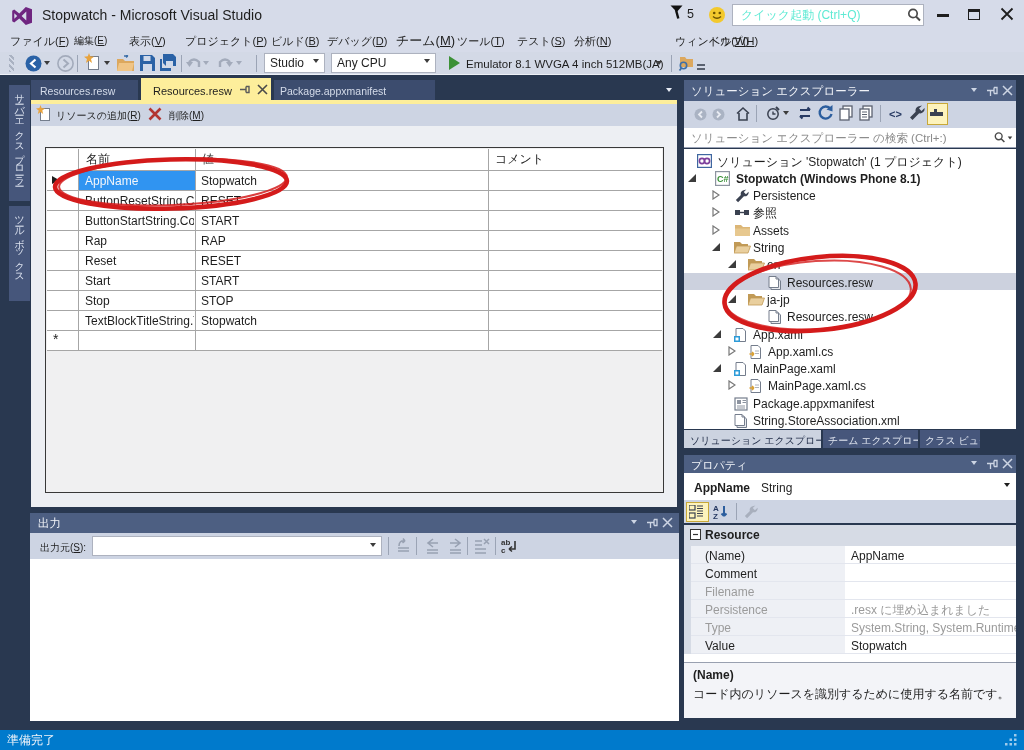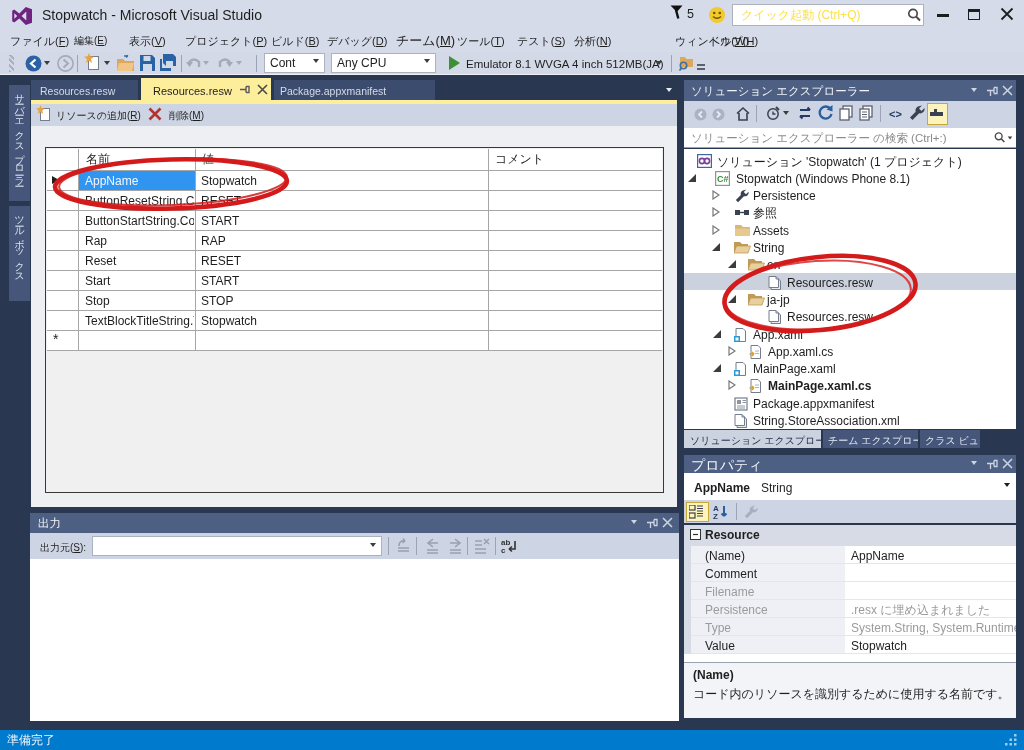--- a/index.html
+++ b/index.html
@@ -25,21 +25,21 @@
  <path d="M7 5 L9.3 13.5" stroke="#111" stroke-width="2.4"></path>
 </svg>
 <div class="t" style="left:687px;top:7px;font-size:12.5px;">5</div>
 <svg class="a" style="left:709px;top:7px;" width="16" height="16" viewBox="0 0 16 16">
  <circle cx="8" cy="8" r="8" fill="#f3c92d"></circle>
  <circle cx="5.2" cy="6" r="1.3" fill="#6b5200"></circle>
     <circle cx="10.8" cy="6" r="1.3" fill="#6b5200"></circle>
  <path d="M4 9.5 Q8 13 12 9.5" stroke="#6b5200" stroke-width="1.4" fill="none"></path>
 </svg>
 <div class="cb" style="left:732px;top:4px;width:192px;height:22px;"></div>
-<div class="t" style="left:741px;top:8px;color:#fde047;">クイック起動 (Ctrl+Q)</div>
+<div class="t" style="left:741px;top:8px;color:#5eead4;">クイック起動 (Ctrl+Q)</div>
 <svg class="a" style="left:906px;top:7px;" width="16" height="16" viewBox="0 0 16 16">
  <circle cx="7" cy="6.5" r="4.2" fill="none" stroke="#4a4a4a" stroke-width="1.7"></circle>
  <line x1="10" y1="9.5" x2="14" y2="13.5" stroke="#4a4a4a" stroke-width="1.9"></line>
 </svg>
 <div class="a" style="left:937px;top:14px;width:12px;height:3px;background:#1e1e1e;"></div>
 <div class="a" style="left:968px;top:9px;width:12px;height:11px;border:1.5px solid #1e1e1e;border-top-width:3px;"></div>
 <svg class="a" style="left:1000px;top:7px;" width="14" height="14" viewBox="0 0 14 14">
  <path d="M1.5 1.5 L12.5 12.5 M12.5 1.5 L1.5 12.5" stroke="#1e1e1e" stroke-width="1.8"></path>
 </svg>
 <div class="t" style="left:10px;top:34px;font-size:11px;">ファイル(<u>F</u>)</div>
@@ -93,21 +93,21 @@
  <path fill="#a3abbb" d="M0 6 L7 6 L3.5 11 Z"></path>
 </svg>
 <div class="dd" style="left:203px;top:61px;border-top-color:#a3abbb;"></div>
 <svg class="a" style="left:217px;top:56px;" width="16" height="15" viewBox="0 0 16 15">
  <path d="M13 6 Q8 1 3 6 L3 11" stroke="#a3abbb" stroke-width="2.4" fill="none"></path>
  <path fill="#a3abbb" d="M16 6 L9 6 L12.5 11 Z"></path>
 </svg>
 <div class="dd" style="left:236px;top:61px;border-top-color:#a3abbb;"></div>
 <div class="sep" style="left:256px;top:55px;height:17px;"></div>
 <div class="cb" style="left:264px;top:52.5px;width:61px;height:20px;"></div>
-<div class="t" style="left:270px;top:56px;">Cont</div>
+<div class="t" style="left:270px;top:56px;">Studio</div>
 <div class="dd" style="left:313px;top:59px;border-top-color:#3c3c3c;"></div>
 <div class="cb" style="left:331px;top:52.5px;width:105px;height:20px;"></div>
 <div class="t" style="left:337px;top:56px;">Any CPU</div>
 <div class="dd" style="left:424px;top:59px;border-top-color:#3c3c3c;"></div>
 <div class="a" style="left:449px;top:56px;width:0;height:0;border-top:7px solid transparent;border-bottom:7px solid transparent;border-left:11px solid #3c9136;"></div>
 <div class="t" style="left:466px;top:57px;font-size:11.5px;">Emulator 8.1 WVGA 4 inch 512MB(JA)</div>
 <div class="dd" style="left:656px;top:61px;border-top-color:#3c3c3c;"></div>
 <div class="sep" style="left:671px;top:55px;height:17px;"></div>
 <svg class="a" style="left:678px;top:55px;" width="15" height="16" viewBox="0 0 15 16">
  <path fill="#dca85e" d="M2 2 L7 2 L8.5 4 L15 4 L15 12 L2 12 Z"></path>
@@ -297,21 +297,21 @@
     <rect x="0.6" y="0.6" width="13.8" height="12.8" fill="#fff" stroke="#3f66a0" stroke-width="1.2"></rect>
     <circle cx="5" cy="7" r="2.6" fill="none" stroke="#7c3f9c" stroke-width="1.6"></circle>
     <circle cx="10" cy="7" r="2.6" fill="none" stroke="#7c3f9c" stroke-width="1.6"></circle>
   </svg>
 <div class="t" style="left:717px;top:154.5px;">ソリューション 'Stopwatch' (1 プロジェクト)</div>
 <div class="a" style="left:688px;top:173.8px;width:0;height:0;border-left:8px solid transparent;border-bottom:8px solid #3c3c3c;"></div>
 <svg class="a" style="left:715px;top:170.8px;" width="15" height="15" viewBox="0 0 15 15">
     <rect x="0.6" y="0.6" width="13.8" height="13.8" fill="#fff" stroke="#8d94a0" stroke-width="1.2"></rect>
     <text x="2" y="11" font-size="9" font-weight="bold" fill="#368f34">C#</text>
   </svg>
-<div class="t" style="left:736px;top:171.8px;font-weight:normal;">Stopwatch (Windows Phone 8.1)</div>
+<div class="t" style="left:736px;top:171.8px;font-weight:bold;">Stopwatch (Windows Phone 8.1)</div>
 <svg class="a" style="left:712px;top:190.1px;" width="8" height="10" viewBox="0 0 8 10">
     <path d="M1 1 L7 5 L1 9 Z" fill="#fff" stroke="#777" stroke-width="1.2"></path>
   </svg>
 <svg class="a" style="left:735px;top:189.1px;" width="14" height="14" viewBox="0 0 16 16">
     <path fill="#3a4150" d="M11 1 a4.5 4.5 0 0 0 -4.3 5.8 L1 12.5 L3.5 15 L10.2 8.3 A4.5 4.5 0 0 0 15.5 3 L12.5 6 L10 3.5 L13 0.5 A4.5 4.5 0 0 0 11 1 Z"></path>
   </svg>
 <div class="t" style="left:753px;top:189.1px;">Persistence</div>
 <svg class="a" style="left:712px;top:207.4px;" width="8" height="10" viewBox="0 0 8 10">
     <path d="M1 1 L7 5 L1 9 Z" fill="#fff" stroke="#777" stroke-width="1.2"></path>
   </svg>
@@ -383,21 +383,21 @@
   </svg>
 <div class="t" style="left:753px;top:362.1px;">MainPage.xaml</div>
 <svg class="a" style="left:728px;top:380.4px;" width="8" height="10" viewBox="0 0 8 10">
     <path d="M1 1 L7 5 L1 9 Z" fill="#fff" stroke="#777" stroke-width="1.2"></path>
   </svg>
 <svg class="a" style="left:749px;top:379.4px;" width="13" height="14" viewBox="0 0 13 14">
     <path d="M2 0.5 L9 0.5 L11.5 3 L11.5 13.5 L2 13.5 Z" fill="#fff" stroke="#747d8c" stroke-width="1"></path>
     <path d="M0.5 9 L5 9 M5 9 L3 7 M5 9 L3 11" stroke="#d9a033" stroke-width="1.5" fill="none"></path>
     <path d="M6 6 L10 6 M6 8.5 L10 8.5" stroke="#9aa0ab" stroke-width="0.8"></path>
   </svg>
-<div class="t" style="left:768px;top:379.4px;font-weight:bold;">MainPage.xaml.cs</div>
+<div class="t" style="left:768px;top:379.4px;">MainPage.xaml.cs</div>
 <svg class="a" style="left:734px;top:396.70000000000005px;" width="14" height="14" viewBox="0 0 14 14">
     <rect x="1" y="1" width="12" height="12" fill="#fff" stroke="#747d8c" stroke-width="1.2"></rect>
     <rect x="3" y="3" width="4" height="4" fill="#8d94a0"></rect>
     <path d="M8.5 3.5 L12 3.5 M8.5 5.5 L12 5.5 M3 9 L11 9 M3 11 L11 11" stroke="#8d94a0" stroke-width="1"></path>
   </svg>
 <div class="t" style="left:753px;top:396.70000000000005px;">Package.appxmanifest</div>
 <svg class="a" style="left:734px;top:414.0px;" width="13" height="14" viewBox="0 0 13 14">
     <path d="M3 2.5 L10 2.5 L12.5 5 L12.5 13.5 L3 13.5 Z" fill="#e8eaee" stroke="#747d8c" stroke-width="1"></path>
     <path d="M1 0.5 L8 0.5 L10.5 3 L10.5 11.5 L1 11.5 Z" fill="#fff" stroke="#747d8c" stroke-width="1"></path>
     <path d="M8 0.5 L8 3 L10.5 3" fill="none" stroke="#747d8c" stroke-width="1"></path>
@@ -408,21 +408,21 @@
     <div class="t" style="left:6px;top:4px;color:#1e2a45;font-size:10px;">ソリューション エクスプローラー</div>
   </div>
 <div class="a" style="left:823px;top:430px;width:95px;height:18px;background:#46567b;overflow:hidden;">
     <div class="t" style="left:5px;top:4px;color:#e3e8f2;font-size:10px;">チーム エクスプローラー</div>
   </div>
 <div class="a" style="left:920px;top:430px;width:60px;height:18px;background:#46567b;overflow:hidden;">
     <div class="t" style="left:5px;top:4px;color:#e3e8f2;font-size:10px;">クラス ビュー</div>
   </div>
 
 <div class="a" style="left:684px;top:455px;width:332px;height:18px;background:#4d5f82;"></div>
-<div class="t w" style="left:691px;top:458px;font-size:14px;">プロパティ</div>
+<div class="t w" style="left:691px;top:458px;font-size:11px;">プロパティ</div>
 <div class="dd" style="left:971px;top:461px;border-top-color:#cdd5e4;"></div>
 <svg class="a" style="left:987px;top:458px;" width="11" height="12" viewBox="0 0 11 12">
  <path d="M0 5.5 L7 5.5 M7 2.5 L7 8.5 M7 2.5 L10 2.5 L10 8.5 L7 8.5 M3.5 5.5 L3.5 11" stroke="#cdd5e4" stroke-width="1.3" fill="none"></path>
 </svg>
 <svg class="a" style="left:1002px;top:458px;" width="11" height="11" viewBox="0 0 11 11">
  <path d="M1 1 L10 10 M10 1 L1 10" stroke="#cdd5e4" stroke-width="1.5"></path>
 </svg>
 <div class="a" style="left:684px;top:473px;width:332px;height:27px;background:#fff;"></div>
 <div class="t" style="left:694px;top:481px;font-weight:bold;">AppName</div>
 <div class="t" style="left:761px;top:481px;">String</div>

